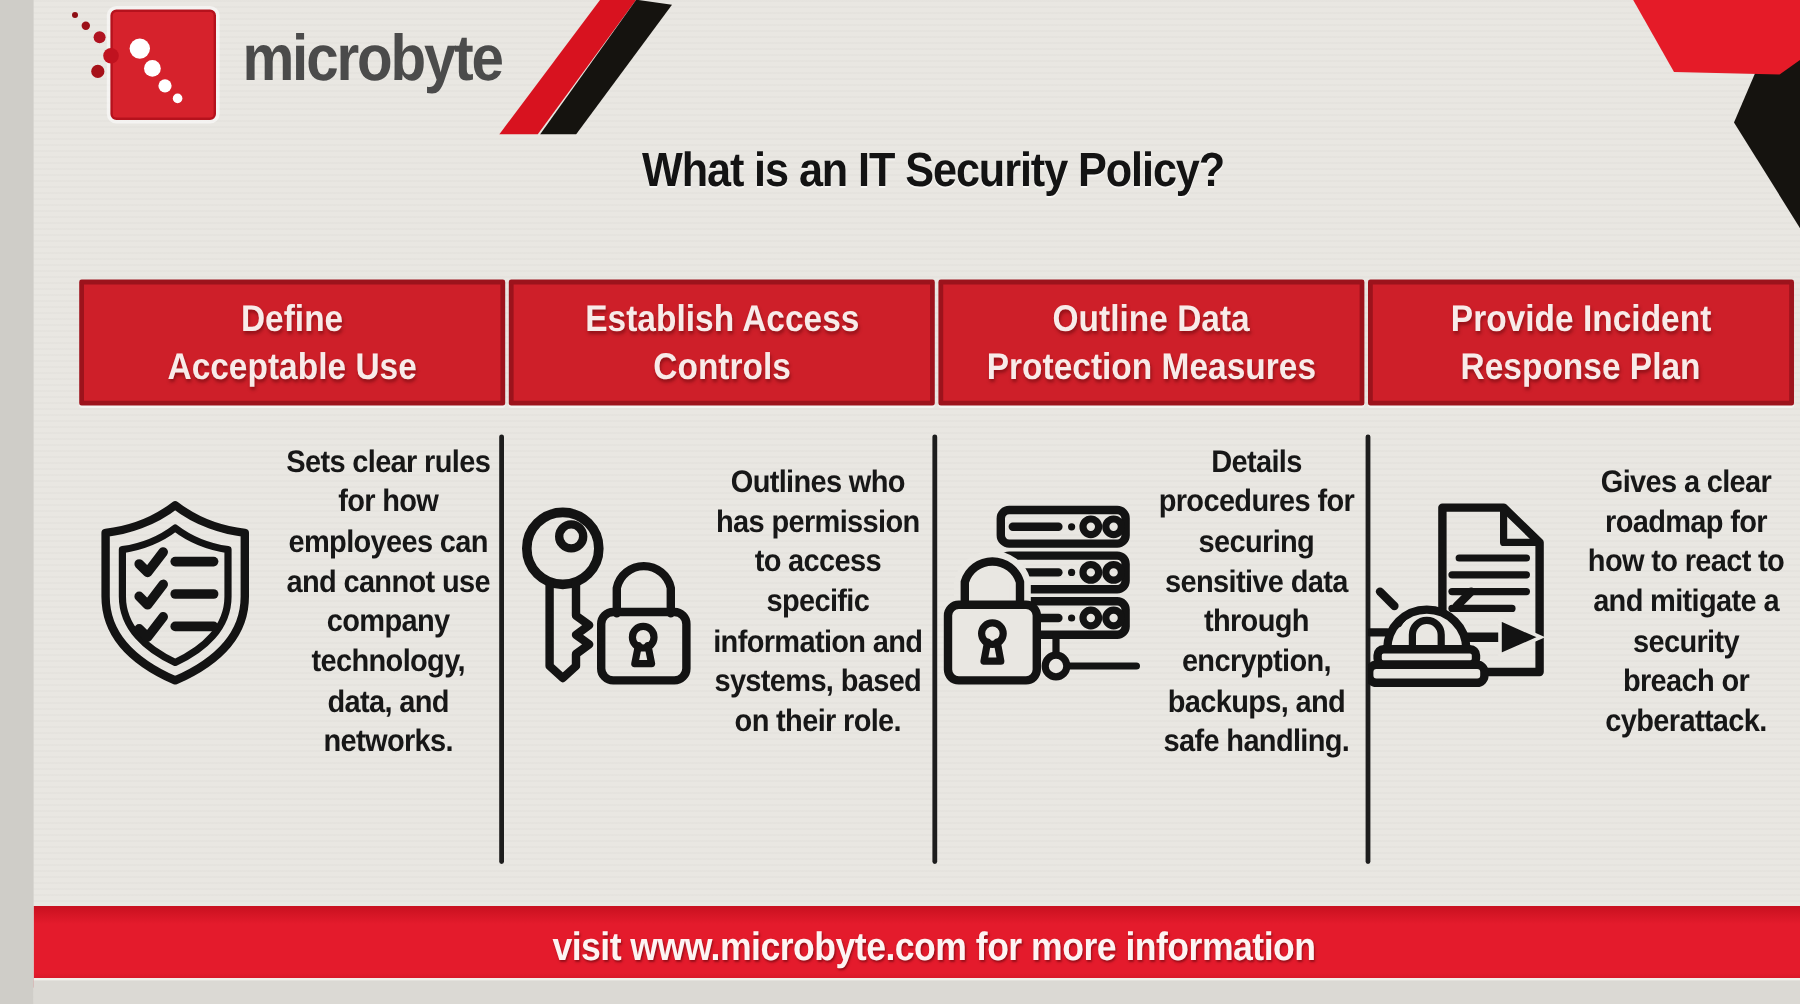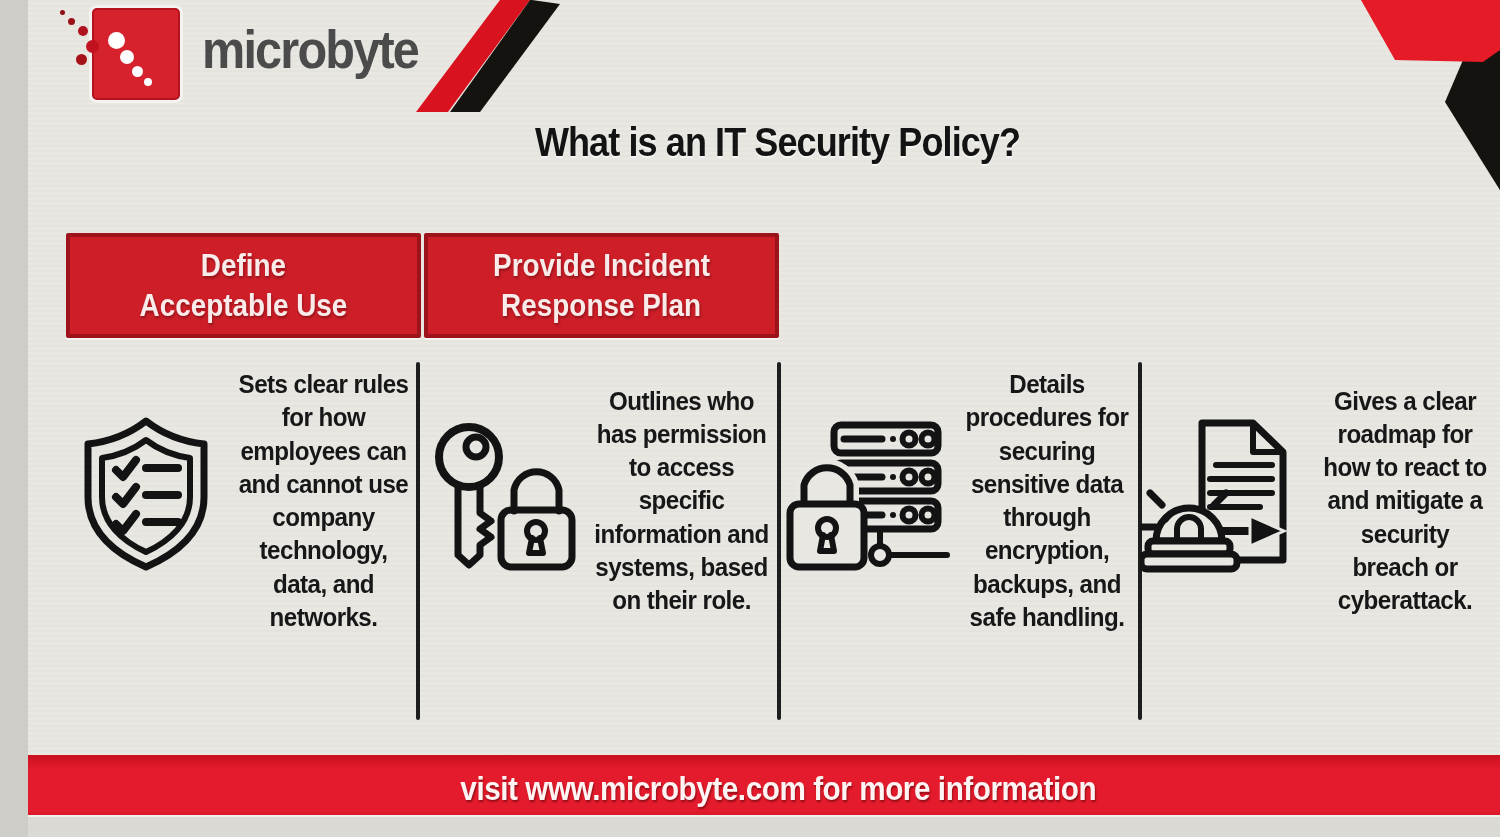--- a/index.html
+++ b/index.html
@@ -97,20 +97,28 @@
   </svg>
 
   <div class="title">
     <span class="sqz">What is an IT Security Policy?</span>
   </div>
 
   <div class="hdr-row">
     <div class="col-hdr">
       <span class="sqz">Define</span>
       <span class="sqz">Acceptable Use</span>
+    </div>
+    <div class="col-hdr">
+      <span class="sqz">Establish Access</span>
+      <span class="sqz">Controls</span>
+    </div>
+    <div class="col-hdr">
+      <span class="sqz">Outline Data</span>
+      <span class="sqz">Protection Measures</span>
     </div>
     <div class="col-hdr">
       <span class="sqz">Provide Incident</span>
       <span class="sqz">Response Plan</span>
     </div>
   </div>
 
   <div class="vline" style="left:388px;"></div>
   <div class="vline" style="left:749px;"></div>
   <div class="vline" style="left:1110px;"></div>

